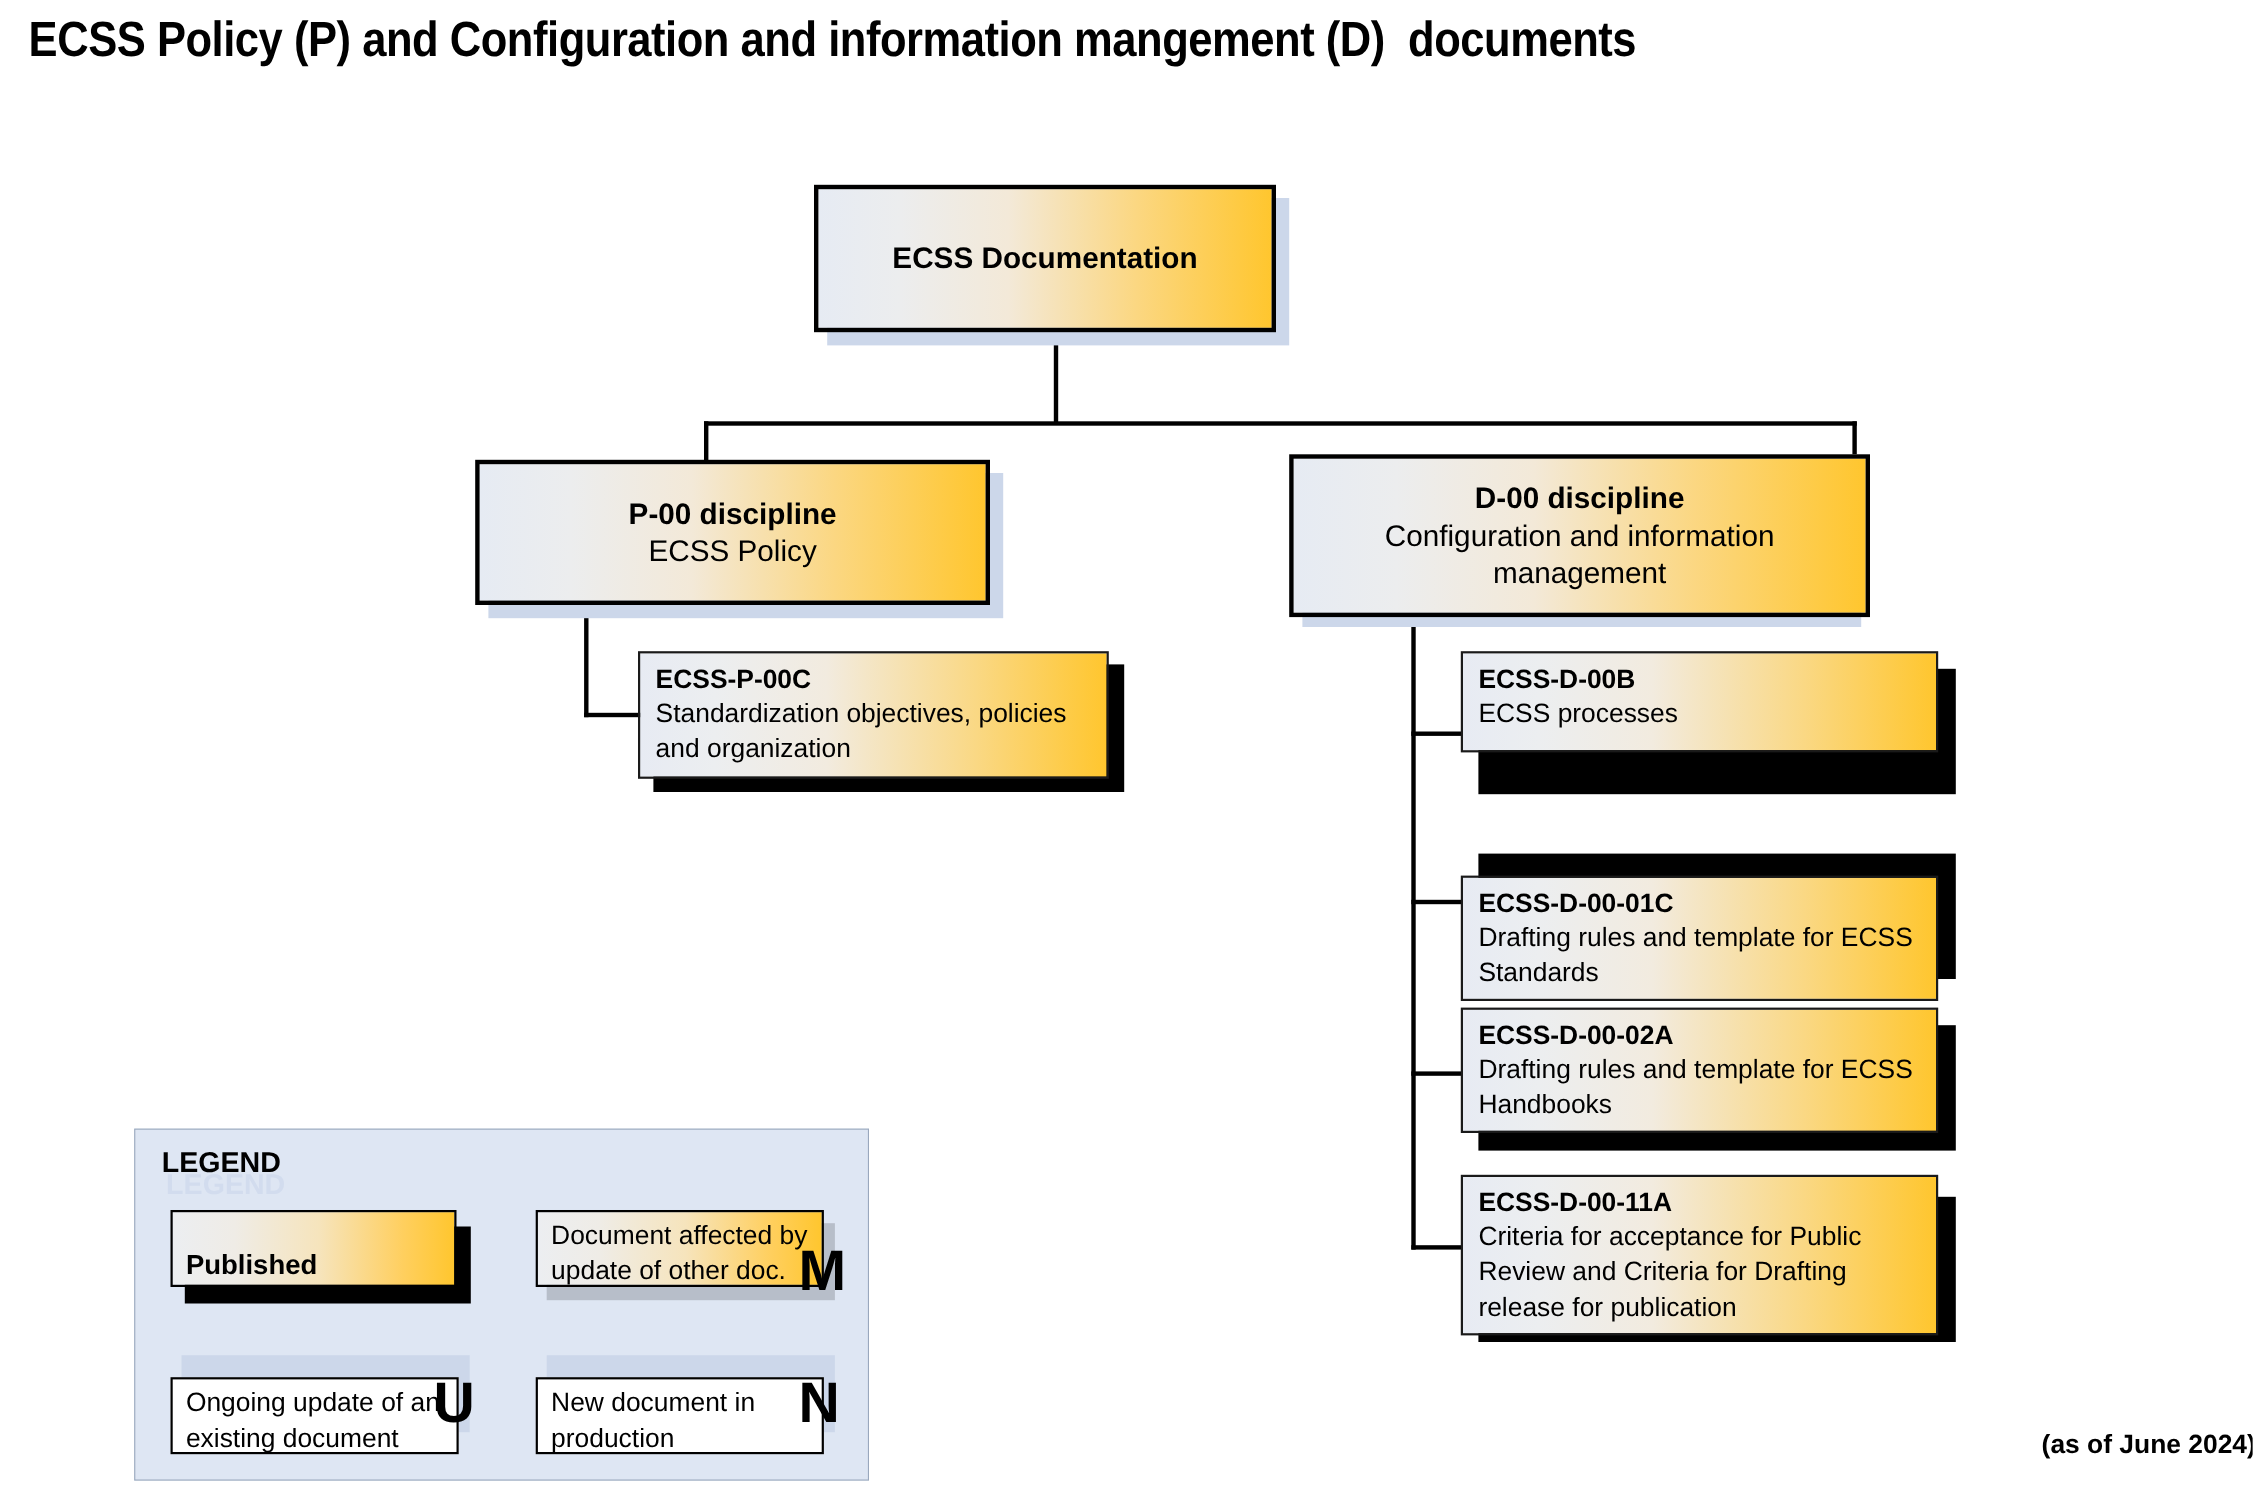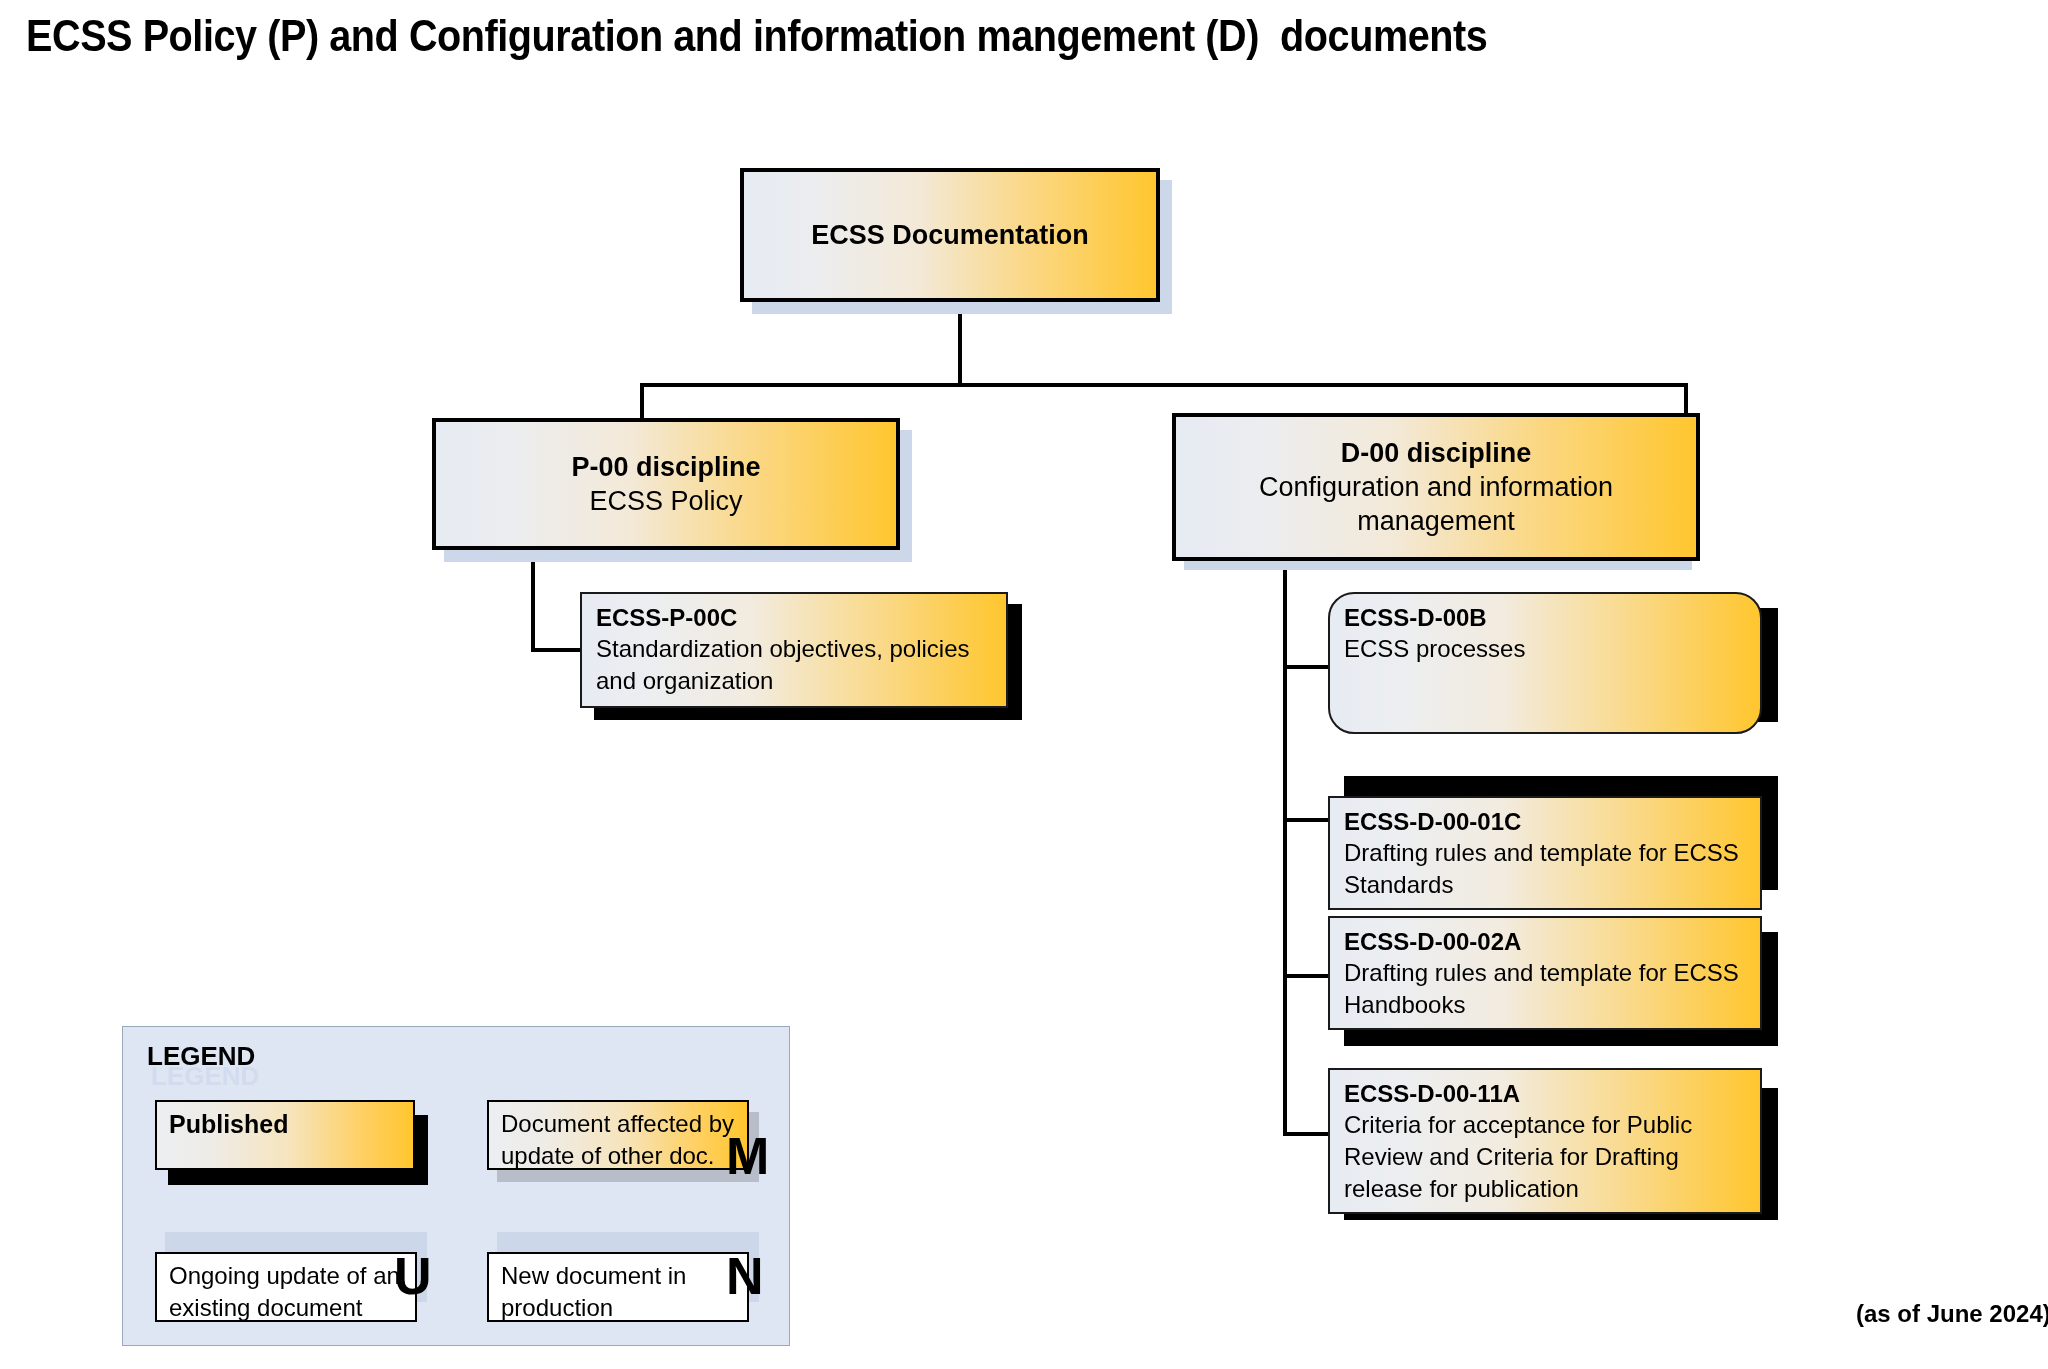--- a/index.html
+++ b/index.html
@@ -218,21 +218,21 @@
   </div>
 
   <div class="line-v" style="left:1283px; top:561px; width:4px; height:575px;"></div>
 
   <div class="line-h" style="left:1283px; top:665px; width:48px; height:4px;"></div>
   <div class="line-h" style="left:1283px; top:818px; width:48px; height:4px;"></div>
   <div class="line-h" style="left:1283px; top:974px; width:48px; height:4px;"></div>
   <div class="line-h" style="left:1283px; top:1132px; width:48px; height:4px;"></div>
 
   <div class="doc-shadow" style="left:1344px; top:608px; width:434px; height:114px;"></div>
-  <div class="doc" style="left:1328px; top:592px; width:434px; height:142px;border-radius:26px;">
+  <div class="doc" style="left:1328px; top:592px; width:434px; height:92px;">
     <div class="code">ECSS-D-00B</div>
     <div class="desc">ECSS processes</div>
   </div>
 
   <div class="doc-shadow" style="left:1344px; top:776px; width:434px; height:114px;"></div>
   <div class="doc" style="left:1328px; top:796px; width:434px; height:114px;">
     <div class="code">ECSS-D-00-01C</div>
     <div class="desc">Drafting rules and template for ECSS Standards</div>
   </div>
 
@@ -248,21 +248,21 @@
     <div class="desc">Criteria for acceptance for Public Review and Criteria for Drafting release for publication</div>
   </div>
 
   <div class="legend-panel" style="left:122px; top:1026px; width:668px; height:320px;"></div>
 
   <div class="legend-title-ghost" style="left:151px; top:1061px;">LEGEND</div>
   <div class="legend-title" style="left:147px; top:1041px;">LEGEND</div>
 
   <div class="lg-shadow-black" style="left:168px; top:1115px; width:260px; height:70px;"></div>
   <div class="lg-box filled" style="left:155px; top:1100px; width:260px; height:70px;">
-    <div class="lg-label-bold" style="margin-top:0;">Published</div>
+    <div class="lg-label-bold" style="margin-top:26px;">Published</div>
   </div>
 
   <div class="lg-shadow-grey" style="left:497px; top:1112px; width:262px; height:70px;"></div>
   <div class="lg-box filled" style="left:487px; top:1100px; width:262px; height:70px;">
     <div class="lg-label">Document affected by update of other doc.</div>
   </div>
   <div class="marker" style="left:726px; top:1130px;">M</div>
 
   <div class="lg-shadow-blue" style="left:165px; top:1232px; width:262px; height:70px;"></div>
   <div class="lg-box plain" style="left:155px; top:1220px; width:262px; height:70px;">

